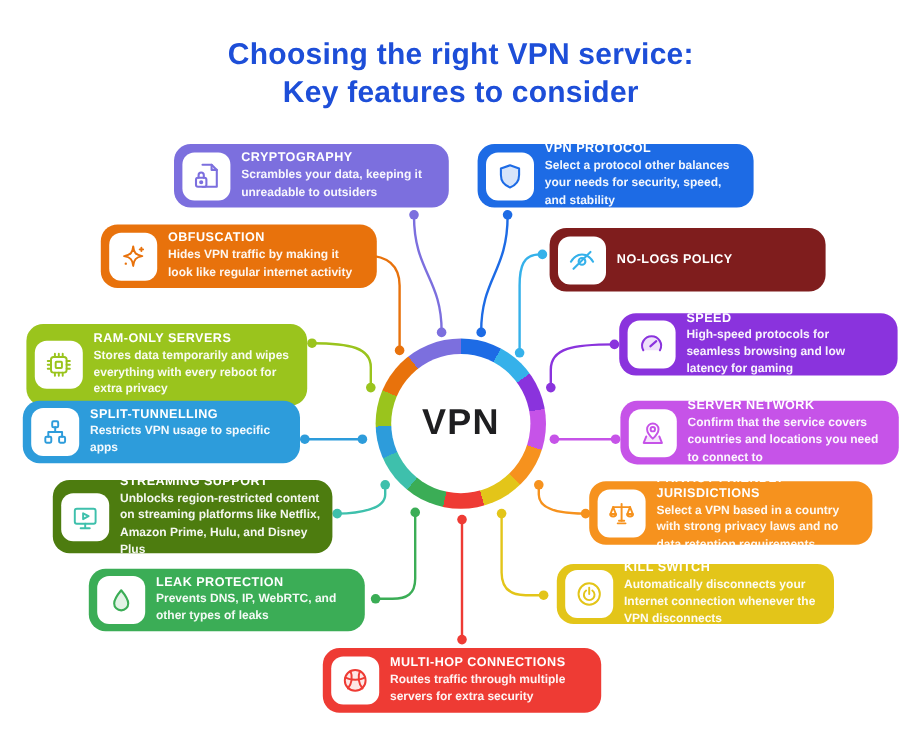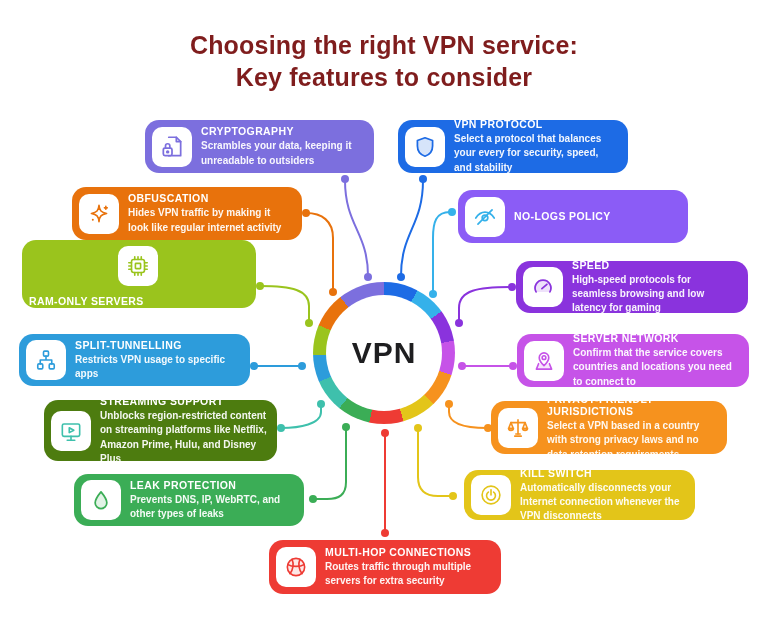--- a/index.html
+++ b/index.html
@@ -2,21 +2,21 @@
 <html><head>
 <meta charset="utf-8">
 <style>
   html,body { margin:0; padding:0; background:#ffffff; }
   .canvas {
     position:relative; width:768px; height:618px; overflow:hidden;
     background:#ffffff; font-family:"Liberation Sans", sans-serif;
   }
   .title {
     position:absolute; left:0; top:30px; width:768px; text-align:center;
-    font-weight:bold; font-size:25px; line-height:1.26; color:#7f1d1d;
+    font-weight:bold; font-size:25px; line-height:1.26; color:#1d4ed8;
     letter-spacing:0.2px;
   }
   .connectors { position:absolute; left:0; top:0; z-index:1; }
   .connectors path { fill:none; stroke-width:2; stroke-linecap:round; }
   .ring {
     position:absolute; left:313px; top:282px; width:142px; height:142px;
     border-radius:50%; z-index:2;
   }
   .ring-hole {
     position:absolute; left:13px; top:13px; width:116px; height:116px;
@@ -33,23 +33,23 @@
     flex:0 0 40px; width:40px; height:40px; background:#ffffff; border-radius:10px;
     display:flex; align-items:center; justify-content:center;
   }
   .tile svg { display:block; }
   .card-text { flex:1; min-width:0; }
   .card-title { font-size:10.5px; font-weight:bold; letter-spacing:0.4px; margin-bottom:2px; }
   .card-desc { font-size:10px; line-height:1.42; color:rgba(255,255,255,0.94); font-weight:bold; }
   
   .c-cryptography { left:145px; top:120px; width:229px; height:53px; }
   .c-vpn-protocol { left:398px; top:120px; width:230px; height:53px; }
-  .c-obfuscation  { left:72px;  top:187px; width:230px; height:53px; }
+  .c-obfuscation  { left:84px;  top:187px; width:230px; height:53px; }
   .c-no-logs      { left:458px; top:190px; width:230px; height:53px; }
-  .c-ram-only     { left:22px;  top:240px; width:234px; height:68px;flex-direction:column; }
+  .c-ram-only     { left:22px;  top:270px; width:234px; height:68px; }
   .c-speed        { left:516px; top:261px; width:232px; height:52px; }
   .c-split        { left:19px;  top:334px; width:231px; height:52px; }
   .c-server       { left:517px; top:334px; width:232px; height:53px; }
   .c-streaming    { left:44px;  top:400px; width:233px; height:61px; }
   .c-privacy      { left:491px; top:401px; width:236px; height:53px; }
   .c-leak         { left:74px;  top:474px; width:230px; height:52px; }
   .c-kill         { left:464px; top:470px; width:231px; height:50px; }
   .c-multi-hop    { left:269px; top:540px; width:232px; height:54px; }
 </style>
 </head>
@@ -153,39 +153,39 @@
   </div>
 
   <div class="card c-vpn-protocol" style="background-color: rgb(29, 107, 229);">
     <div class="tile" style="color: rgb(29, 107, 229);">
       <svg width="26" height="26" viewBox="0 0 24 24" fill="none" stroke="currentColor" stroke-width="1.6" stroke-linejoin="round">
         <path d="M12,3.5 L19,6 V11 C19,15.5 16.2,19 12,20.5 C7.8,19 5,15.5 5,11 V6 Z" fill="currentColor" fill-opacity="0.18"></path>
       </svg>
     </div>
     <div class="card-text">
       <div class="card-title">VPN PROTOCOL</div>
-      <div class="card-desc">Select a protocol that balances your every for security, speed, and stability</div>
+      <div class="card-desc">Select a protocol other balances your needs for security, speed, and stability</div>
     </div>
   </div>
 
   <div class="card c-obfuscation" style="background-color: rgb(232, 114, 12);">
     <div class="tile" style="color: rgb(232, 114, 12);">
       <svg width="26" height="26" viewBox="0 0 24 24" fill="none" stroke="currentColor" stroke-width="1.5" stroke-linecap="round" stroke-linejoin="round">
         <path d="M12,4 C12.5,9 14,10.5 19,11.5 C14,12.5 12.5,14 12,19 C11.5,14 10,12.5 5,11.5 C10,10.5 11.5,9 12,4 Z"></path>
         <path d="M18.3,5 v2.6 M17,6.3 h2.6"></path>
         <circle cx="6.3" cy="17.3" r="0.9" fill="currentColor" stroke="none"></circle>
       </svg>
     </div>
     <div class="card-text">
       <div class="card-title">OBFUSCATION</div>
       <div class="card-desc">Hides VPN traffic by making it look like regular internet activity</div>
     </div>
   </div>
 
-  <div class="card c-no-logs" style="background-color: #8b5cf6; justify-content: center;">
+  <div class="card c-no-logs" style="background-color: #7f1d1d; justify-content: center;">
     <div class="tile" style="color: rgb(53, 177, 234);">
       <svg width="26" height="26" viewBox="0 0 24 24" fill="none" stroke="currentColor" stroke-width="1.6" stroke-linecap="round">
         <path d="M3.5,13 C6,9 9,7.5 12,7.5 C15,7.5 18,9 20.5,13"></path>
         <circle cx="12" cy="12.8" r="2.6"></circle>
         <path d="M5.5,18.5 L18.5,5.5"></path>
       </svg>
     </div>
     <div class="card-text">
       <div class="card-title">NO-LOGS POLICY</div>
     </div>

